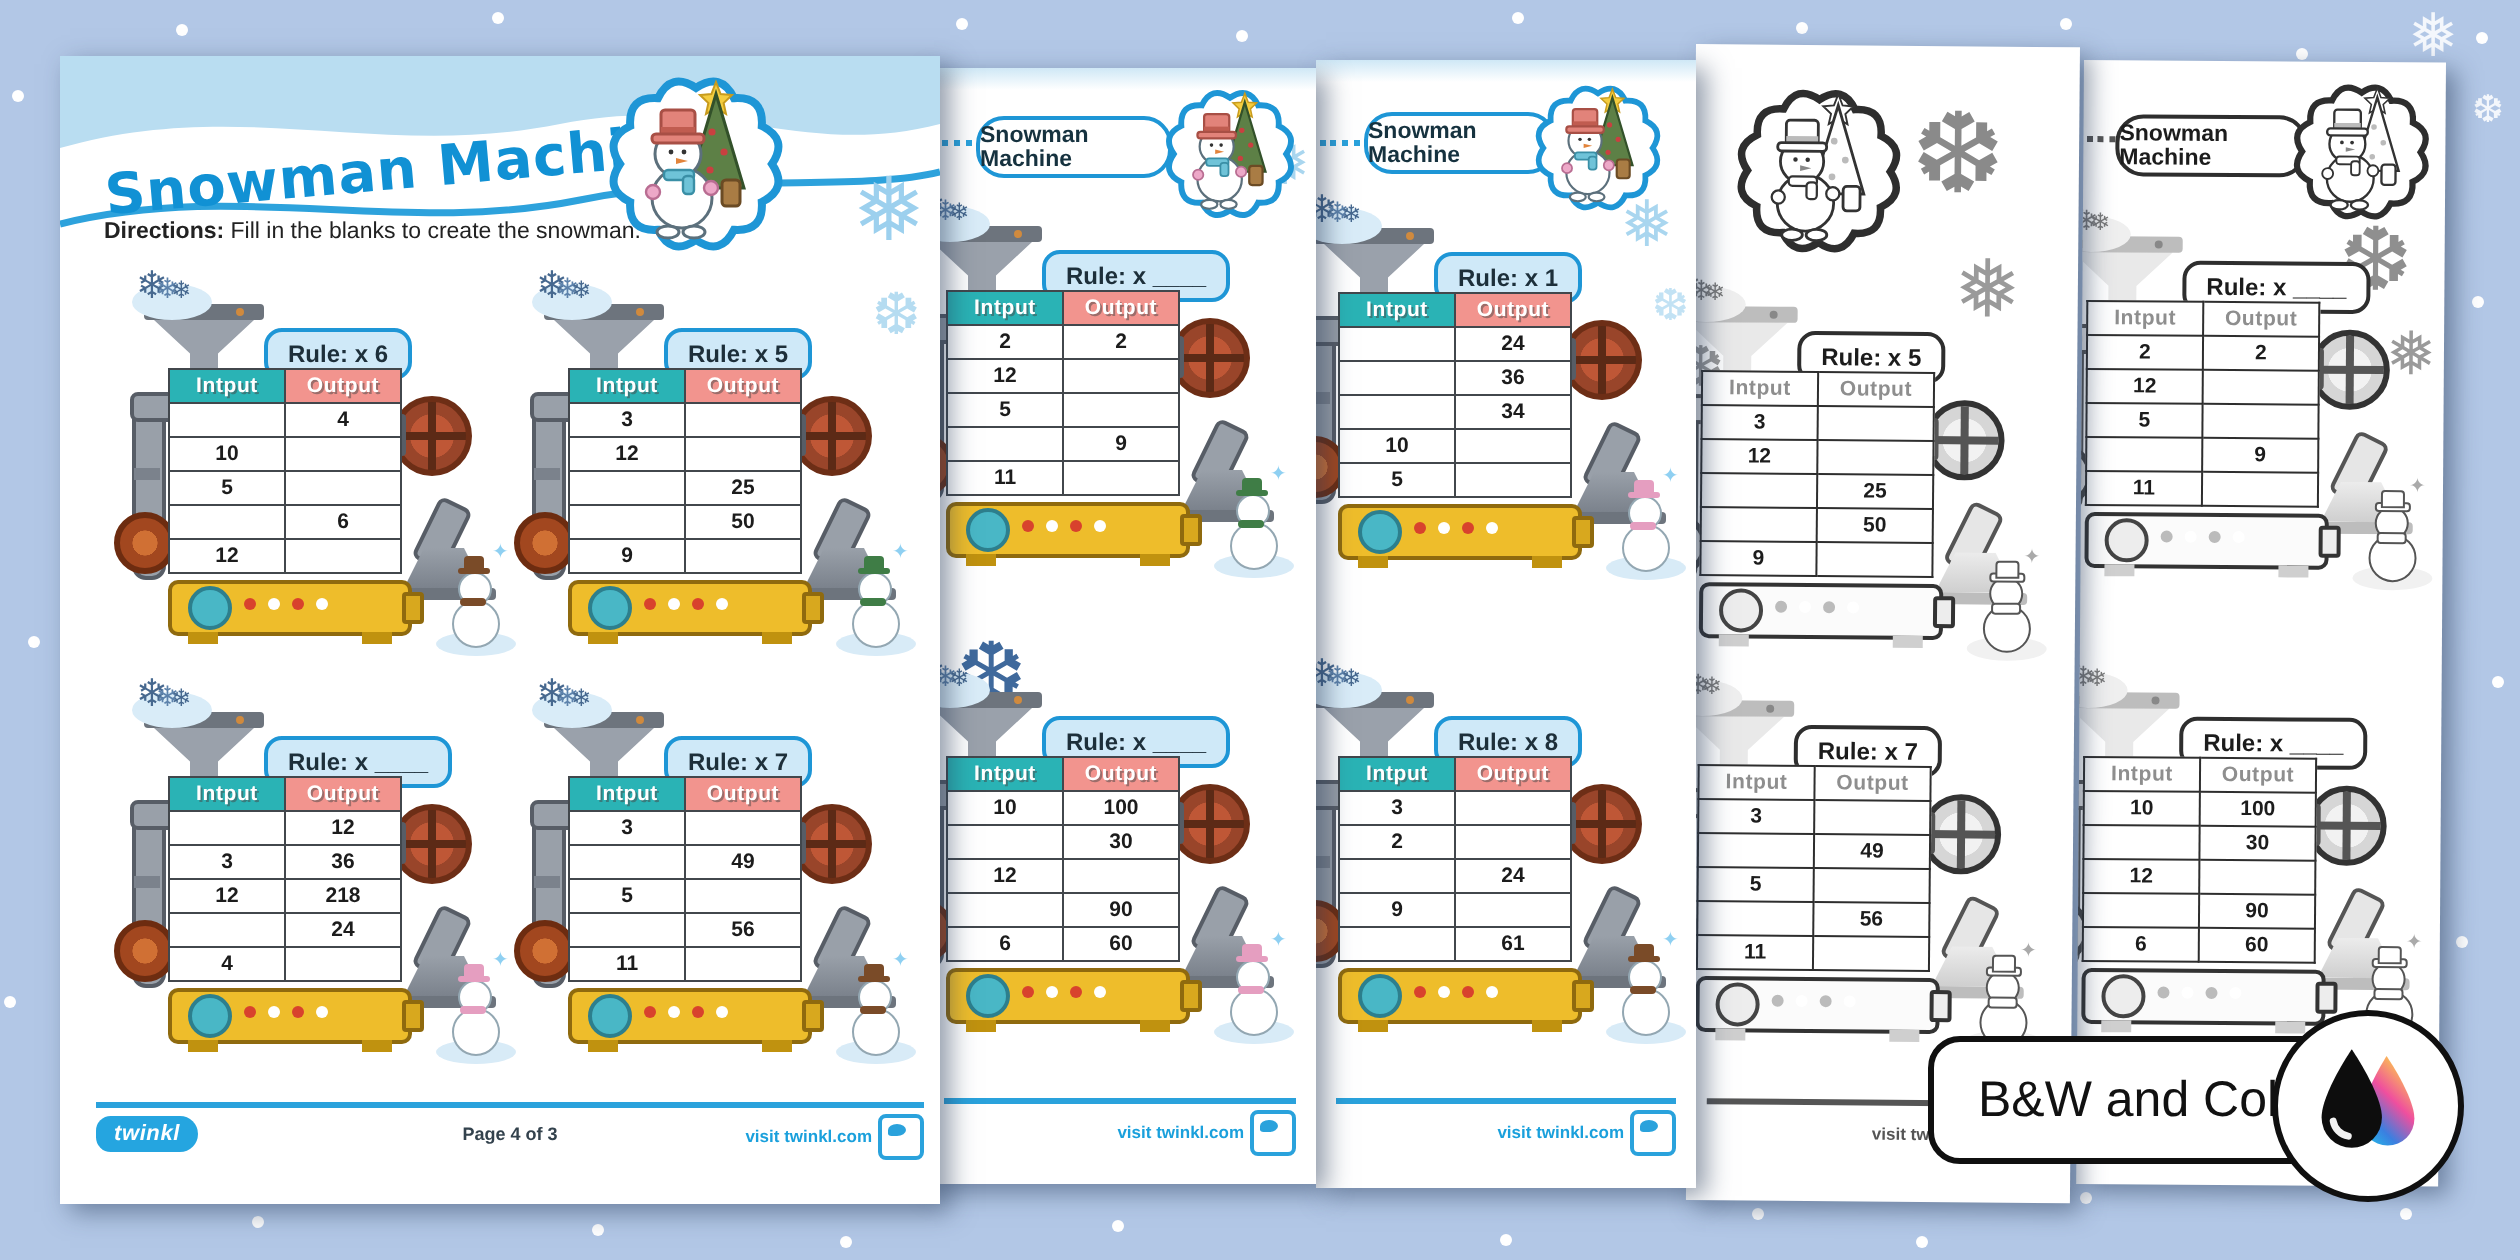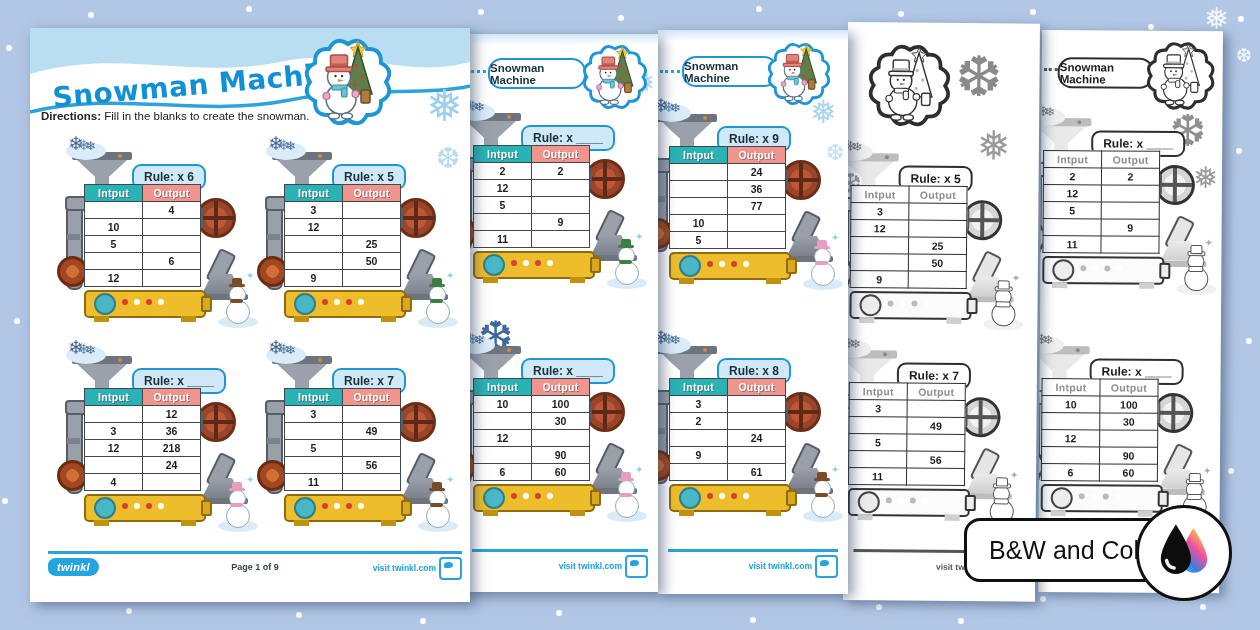--- a/index.html
+++ b/index.html
@@ -12,21 +12,21 @@
 
   .page{position:absolute;background:#fff;overflow:hidden;box-shadow:5px 4px 12px rgba(35,55,85,.5);}
   .strip-top{position:absolute;top:0;left:0;right:0;height:11px;background:linear-gradient(180deg,#cfe8f6,#fff);}
 
   .deco-flake{position:absolute;line-height:1;pointer-events:none;}
   .dotline{position:absolute;width:20px;height:0;border-top:3px dotted #2aa2dc;}
 
   
   .p1-wave{position:absolute;left:0;top:0;width:440px;height:96px;}
   .p1-title{position:absolute;left:22px;top:40px;font-size:28px;font-weight:800;color:#1191d4;transform:rotate(-5deg);letter-spacing:.5px;font-family:"DejaVu Sans",sans-serif;}
-  .directions{position:absolute;left:11px;top:82px;font-size:11.5px;color:#222;}
+  .directions{position:absolute;left:22px;top:82px;font-size:11.5px;color:#222;}
   .directions b{font-weight:800;}
 
   .title-box{position:absolute;background:#fff;border:2.5px solid #1e96d6;border-radius:14px;font-weight:800;font-size:11.5px;color:#16323f;display:flex;align-items:center;justify-content:center;z-index:3;}
   .badge-slot{position:absolute;z-index:4;}
   .badge-slot svg{width:100%;height:100%;display:block;}
 
   
   .badge .ring{fill:#fff;stroke:#1e96d6;stroke-width:4;}
   .badge .star{fill:#f4cd3f;stroke:#c89b1d;stroke-width:1;}
   .badge .tree{fill:#5d8046;stroke:#33512a;stroke-width:1.5;}
@@ -423,21 +423,21 @@
               <i class="sm-hat-brim"></i>
               <i class="sm-hat"></i>
               <i class="sm-scarf"></i>
             </div>
   </div>
         </div>
     </div>
     <div class="p1-footer">
       <div class="footer-line"></div>
       <div class="twinkl-pill">twinkl</div>
-      <div class="page-num">Page 1 of 9</div>
+      <div class="page-num">Page 4 of 3</div>
       <div class="visit">visit twinkl.com</div>
       <div class="visit-badge"></div>
     </div>
   </div>
 
   <div class="page" style="left:462px;top:34px;width:196px;height:558px;z-index:24;">
     <div class="strip-top"></div>
     <div class="dotline" style="left:4px;top:36px;"></div>
     <div class="title-box" style="left:26px;top:24px;width:94px;height:27px;">Snowman Machine</div>
     <span class="badge-slot" style="left:116px;top:6px;width:74px;height:74px;">
@@ -629,40 +629,40 @@
     <span class="deco-flake" style="left:168px;top:112px;font-size:22px;color:#c2e2f4;">❆</span>
     <div>
       <div class="machine-slot" style="left:-3px;top:84px;">
           <div class="machine sm-c2">
     <div class="flake-cluster"><span>❄</span><span>❄</span><span>❄</span></div>
     <div class="hopper-top"></div>
     <div class="hopper"></div>
     <div class="pipe-v"></div>
     <div class="valve"></div>
     <div class="wheel"></div>
-    <div class="rule-tab">Rule: x 9</div>
+    <div class="rule-tab">Rule: x 1</div>
     <table class="io-table">
       <thead>
                 <tr>
         <th class="th-in">Intput</th>
         <th class="th-out">Output</th>
       </tr>
               </thead>
       <tbody>
                 <tr>
                   <td></td>
                   <td>24</td>
                 </tr>
                 <tr>
                   <td></td>
                   <td>36</td>
                 </tr>
                 <tr>
                   <td></td>
-                  <td>77</td>
+                  <td>34</td>
                 </tr>
                 <tr>
                   <td>10</td>
                   <td></td>
                 </tr>
                 <tr>
                   <td>5</td>
                   <td></td>
                 </tr>
               </tbody>

